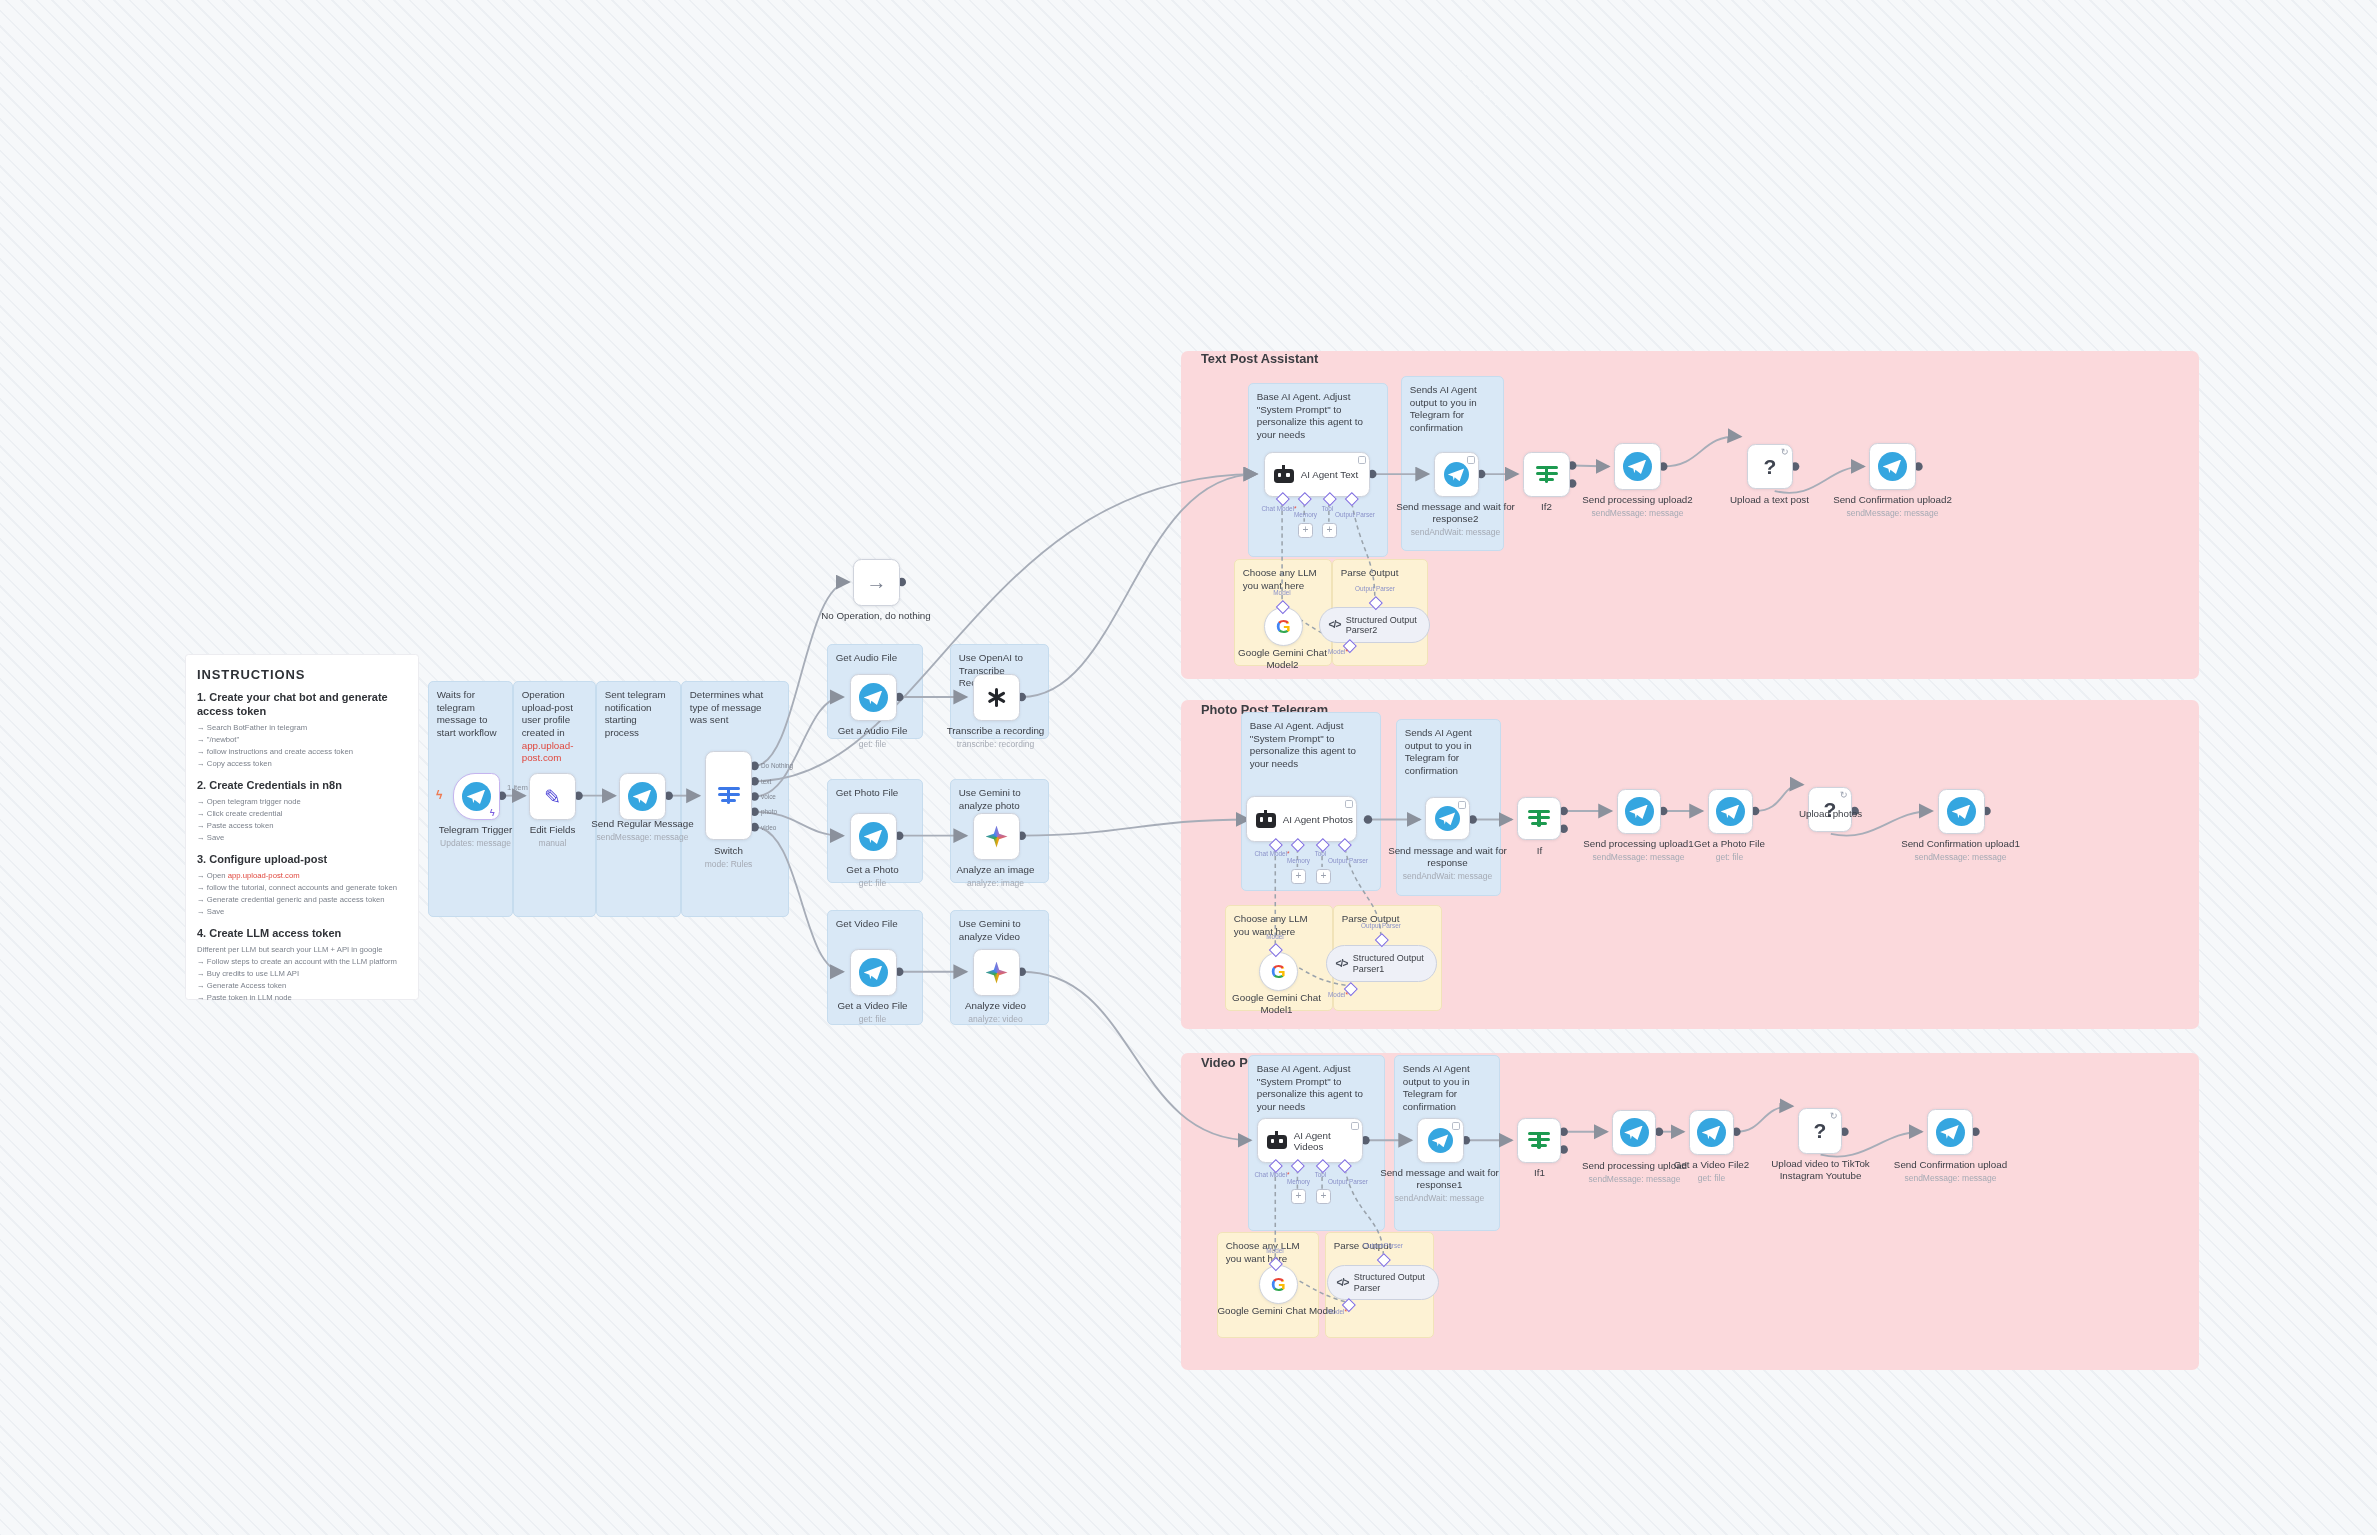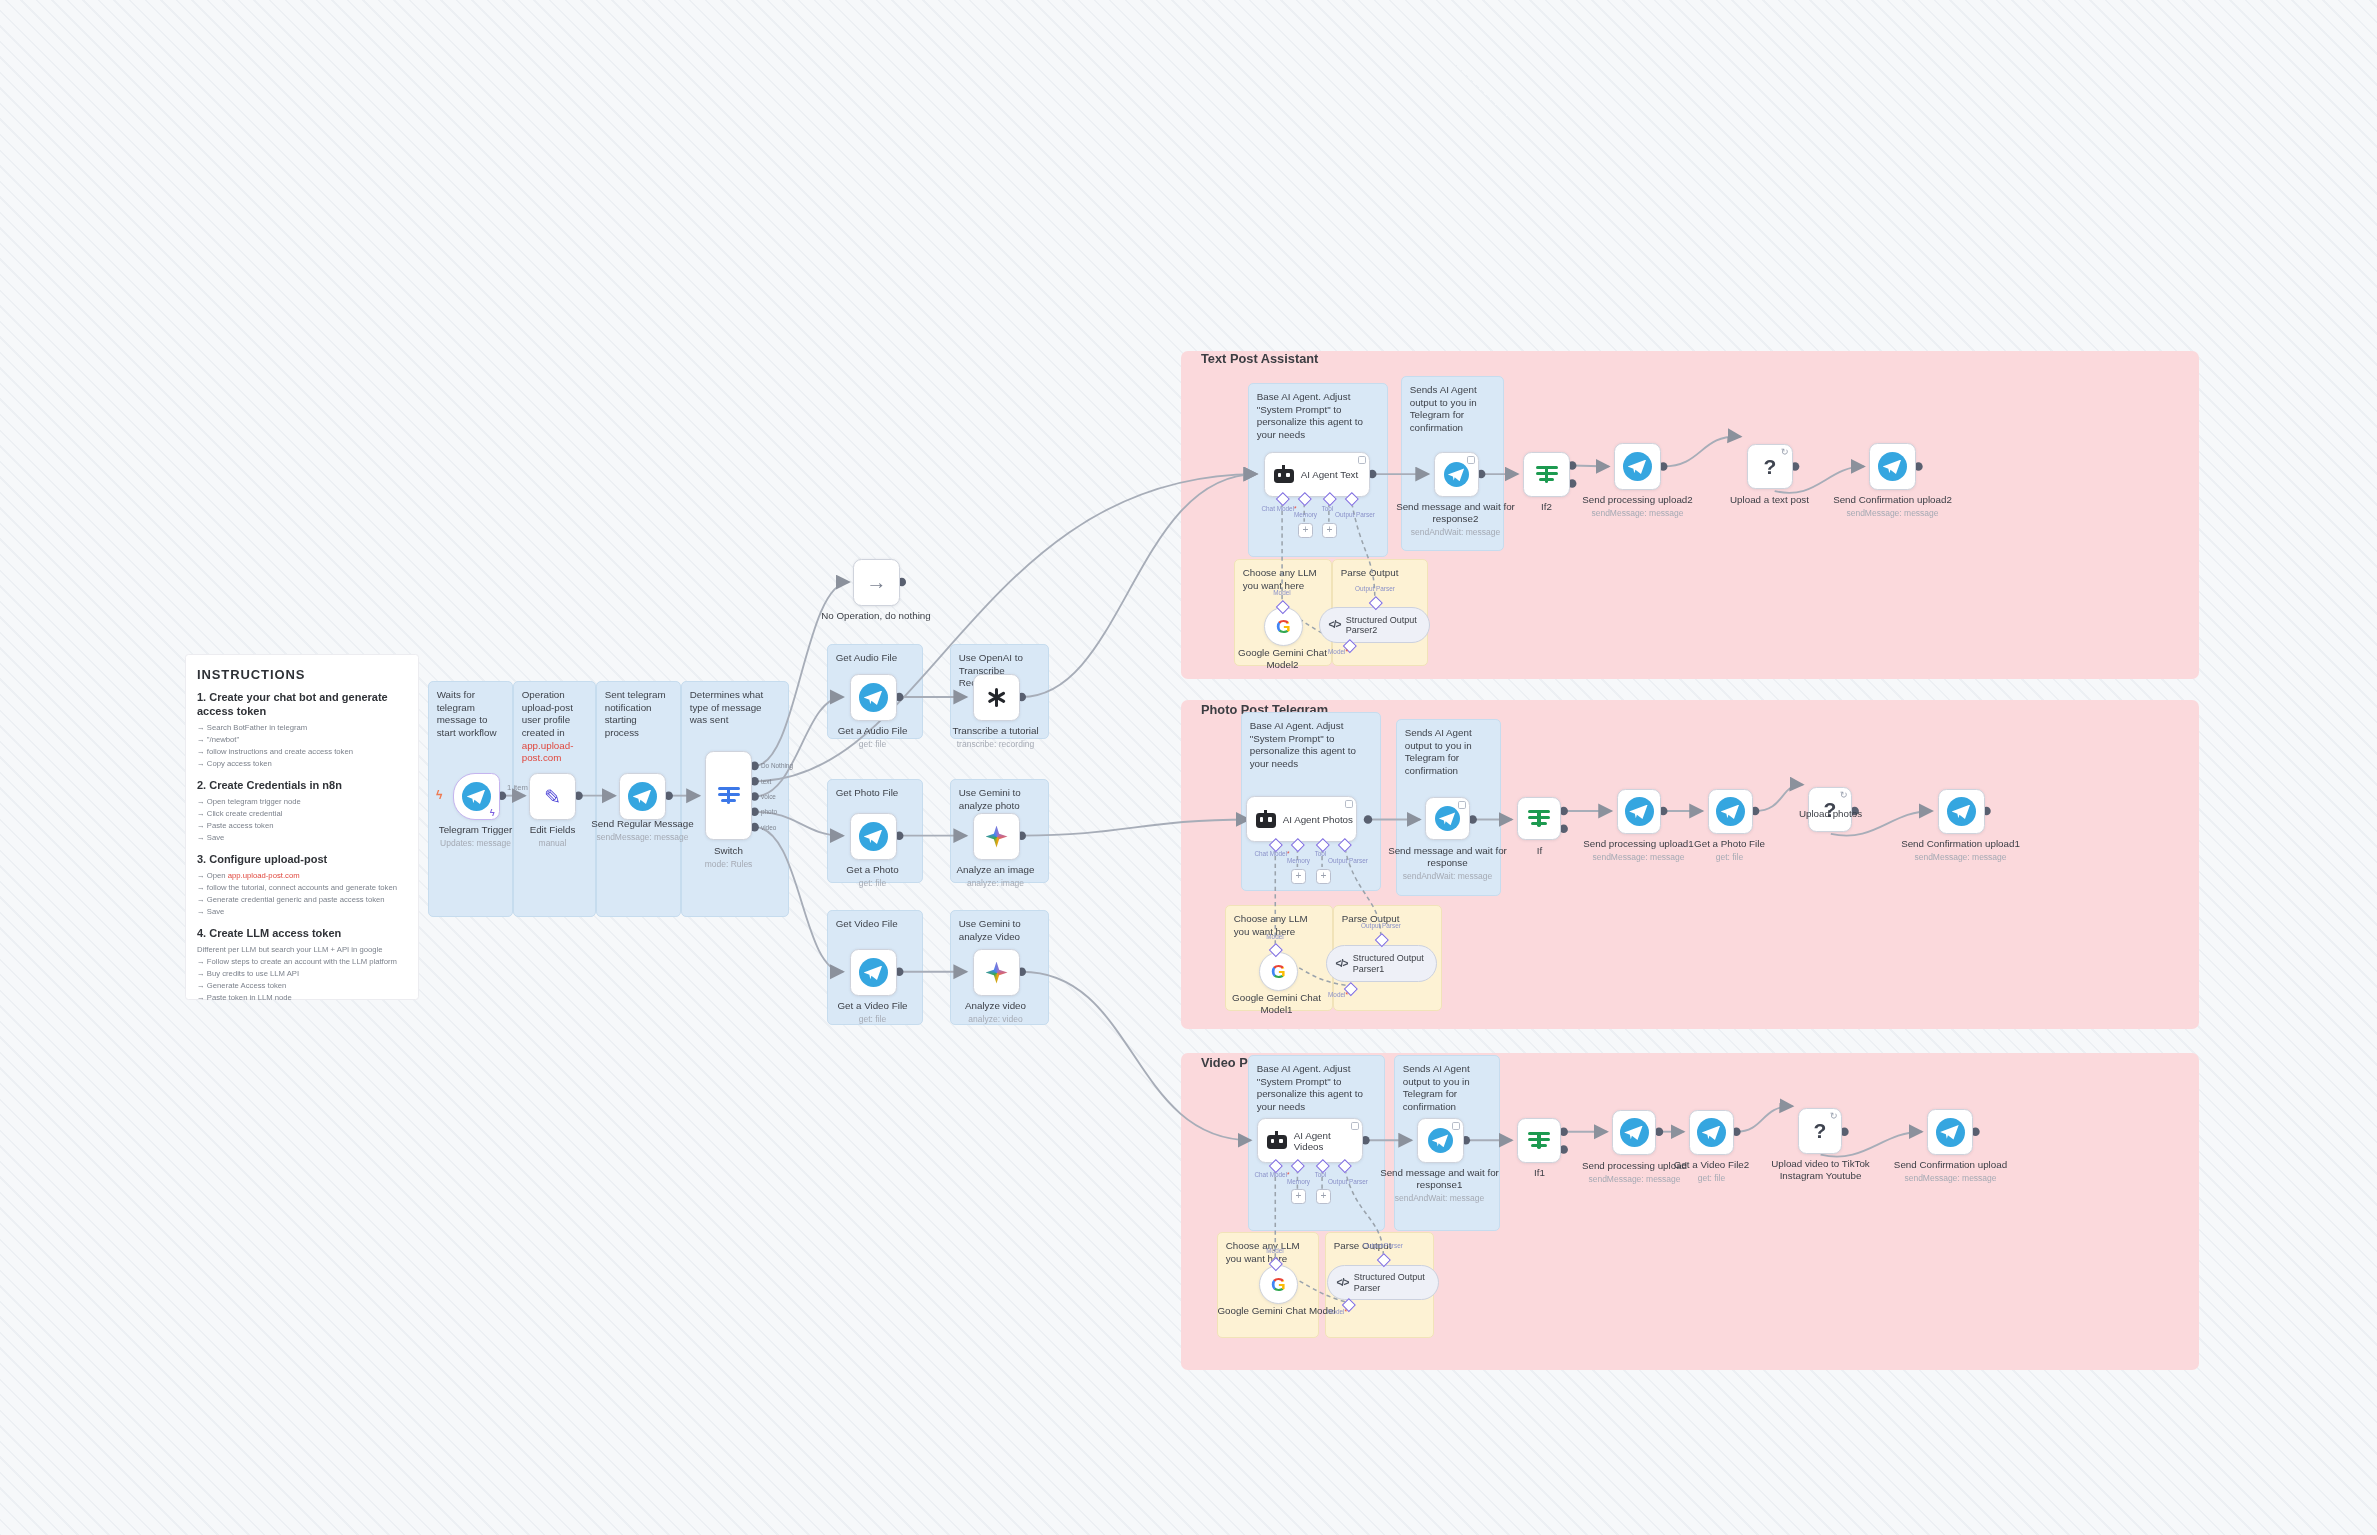--- a/index.html
+++ b/index.html
@@ -319,21 +319,21 @@
   </div>
 
 <div class="node" style="left:973px;top:674px;width:47px;height:47px">
   <span class="knot">
       <i></i>
       <i></i>
       <i></i>
     </span>
 </div>
 <div class="nwrap" style="left:936px;top:725px;width:119px">
-    <div class="nlabel">Transcribe a tutorial</div>
+    <div class="nlabel">Transcribe a recording</div>
     <div class="nsub">transcribe: recording</div>
   </div>
 
 <div class="node" style="left:850px;top:813px;width:47px;height:47px">
   <span class="tg">
       <span class="plane"></span>
     </span>
 </div>
 <div class="nwrap" style="left:813px;top:864px;width:119px">
     <div class="nlabel">Get a Photo</div>

